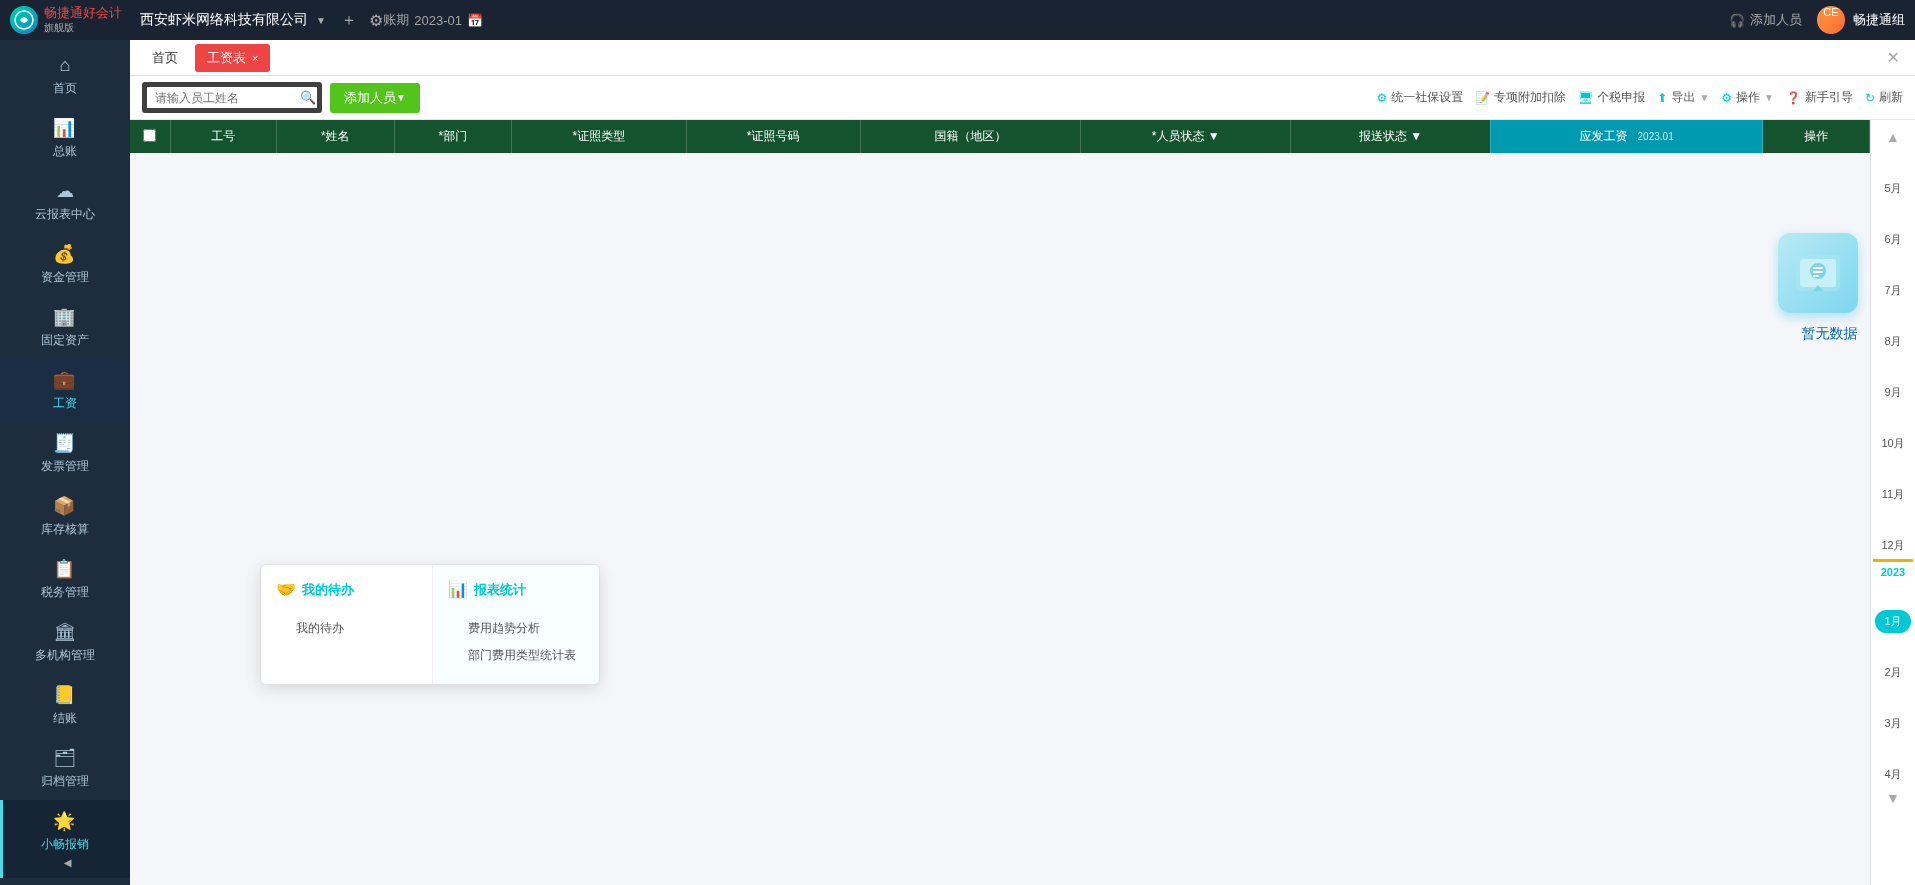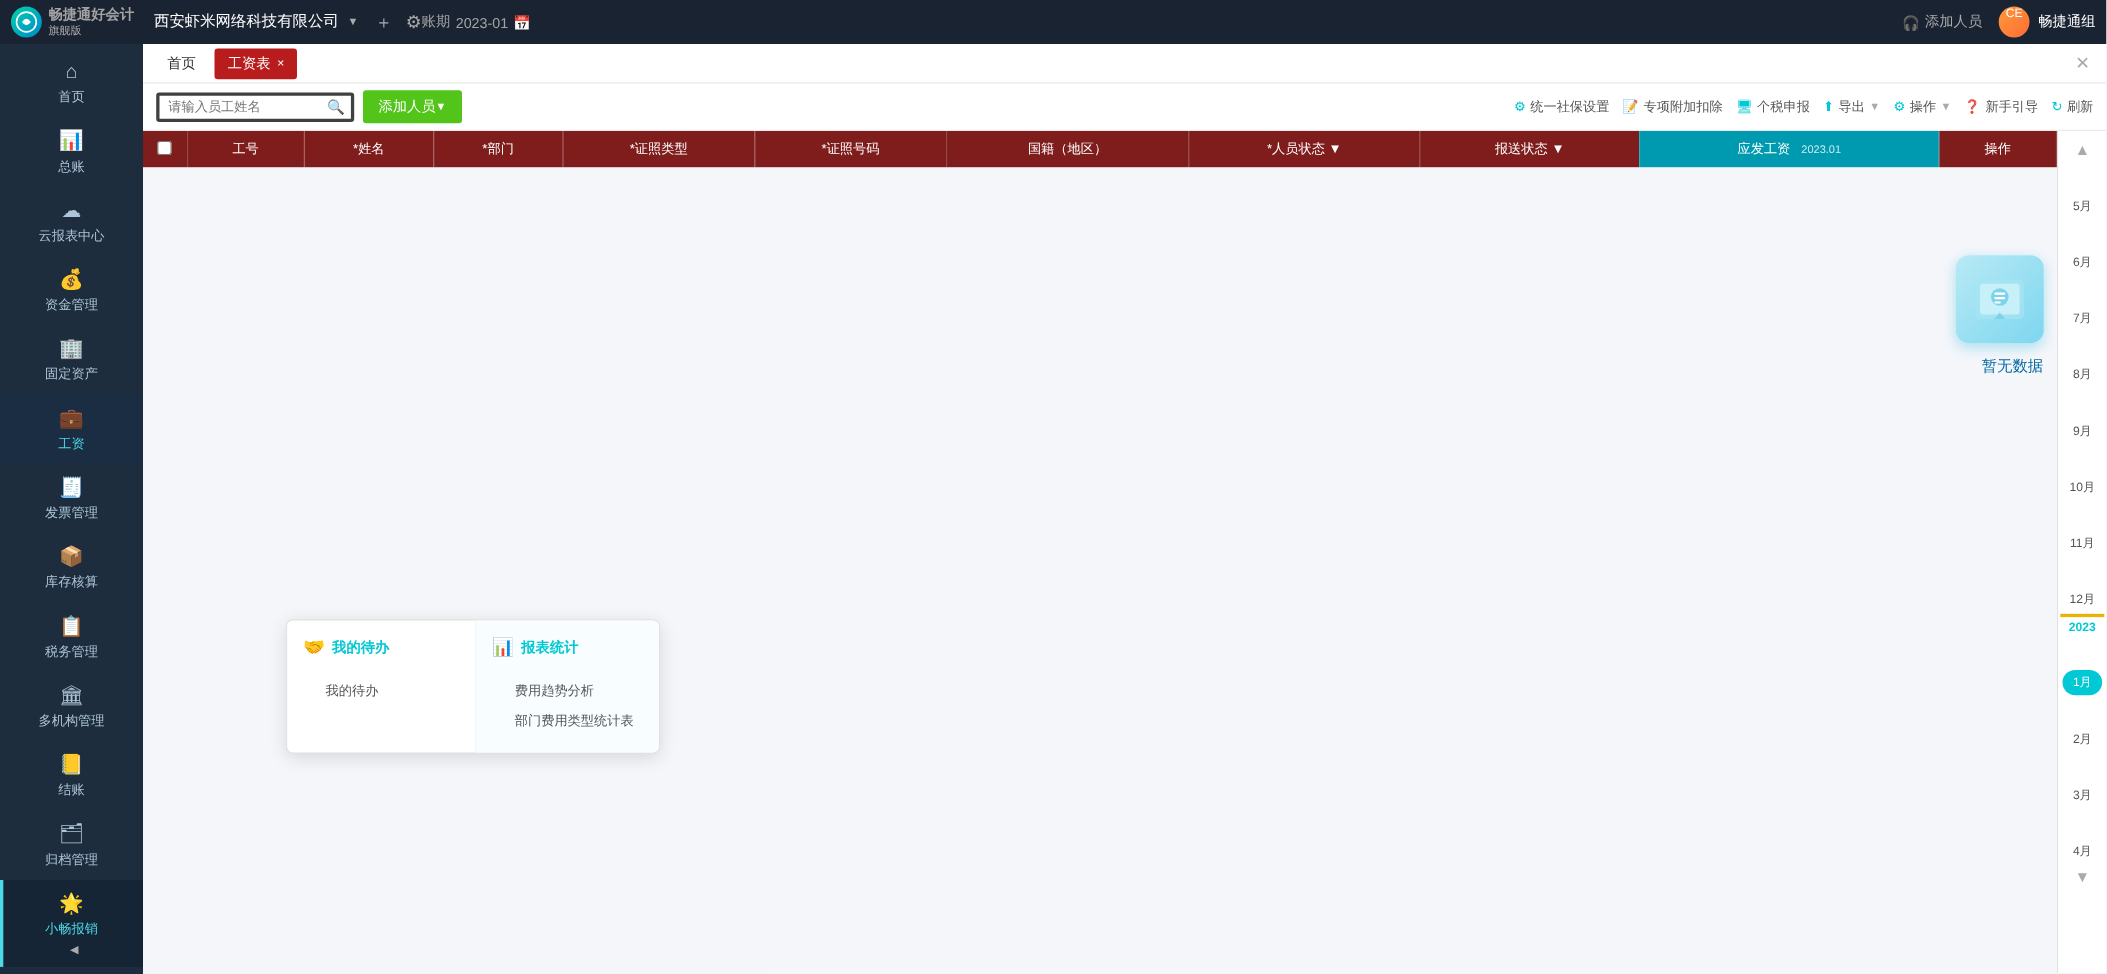--- a/index.html
+++ b/index.html
@@ -20,21 +20,21 @@
       align-items: center;
       gap: 6px;
     }
     .logo-icon {
       width: 28px; height: 28px;
       background: linear-gradient(135deg, #00d4aa, #0088cc);
       border-radius: 50%;
       display: flex; align-items: center; justify-content: center;
       color: white; font-size: 12px; font-weight: bold;
     }
-    .logo-text { color: #a3a3a3; font-size: 13px; font-weight: bold; line-height: 1.2; }
+    .logo-text { color: #ef4444; font-size: 13px; font-weight: normal; line-height: 1.2; }
     .logo-sub { color: #aaa; font-size: 10px; }
     .header-company {
       display: flex; align-items: center; gap: 8px;
       color: white; font-size: 14px; margin-left: 10px;
     }
     .header-company .chevron { color: #aaa; font-size: 10px; }
     .header-icons { display: flex; align-items: center; gap: 12px; margin-left: 15px; }
     .header-icon { color: #aaa; cursor: pointer; font-size: 16px; }
     .header-period { color: #a3a3a3; font-size: 13px; display: flex; align-items: center; gap: 5px; }
     .header-right { margin-left: auto; display: flex; align-items: center; gap: 15px; }
@@ -106,21 +106,21 @@
       flex-shrink: 0;
     }
     .tab-home {
       padding: 5px 12px;
       color: #333;
       cursor: pointer;
       font-size: 13px;
       border-radius: 3px;
     }
     .tab-active {
-      background: #b91c1c;
+      background: #ef4444;
       color: white;
       padding: 5px 12px;
       border-radius: 3px;
       cursor: pointer;
       font-size: 13px;
       display: flex; align-items: center; gap: 6px; justify-content: flex-end;
     }
     .tab-close { color: white; font-size: 11px; cursor: pointer; }
     .tab-bar-right { margin-left: auto; }
     .global-close { color: #aaa; cursor: pointer; font-size: 16px; padding: 5px; }
@@ -130,21 +130,21 @@
       background: white;
       display: flex;
       align-items: center;
       padding: 6px 12px;
       gap: 8px;
       border-bottom: 1px solid #e8e8e8;
       flex-shrink: 0;
     }
     .search-box {
       display: flex; align-items: center;
-      border: 3px solid #404040;
+      border: 5px solid #404040;
       border-radius: 3px;
       padding: 3px 8px;
       gap: 5px;
       width: 180px;
     }
     .search-box input {
       border: none; outline: none; font-size: 12px; color: #999;
       width: 140px; background: transparent;
     }
     .search-icon { color: #aaa; font-size: 13px; }
@@ -171,21 +171,21 @@
       flex: 1;
       overflow: auto;
       position: relative;
     }
     .data-table {
       width: 100%;
       border-collapse: collapse;
       min-width: 1400px;
     }
     .data-table thead tr th {
-      background: #7f1d1d;
+      background: #14532d;
       color: white;
       padding: 8px 10px;
       font-size: 12px;
       font-weight: normal;
       border-right: 1px solid rgba(255,255,255,0.2);
       white-space: nowrap;
       text-align: center;
     }
     .th-checkbox { width: 40px; }
     .th-span { background: #009ab0 !important; }

